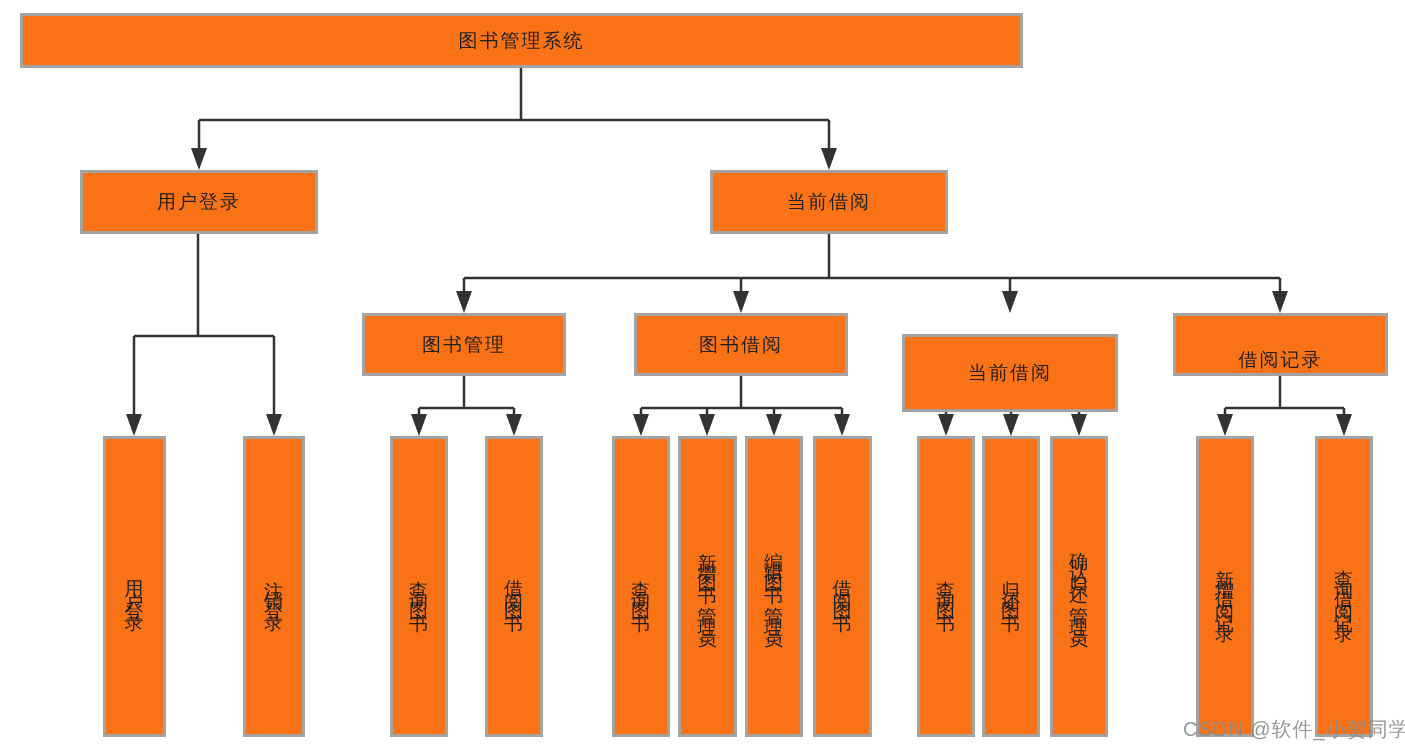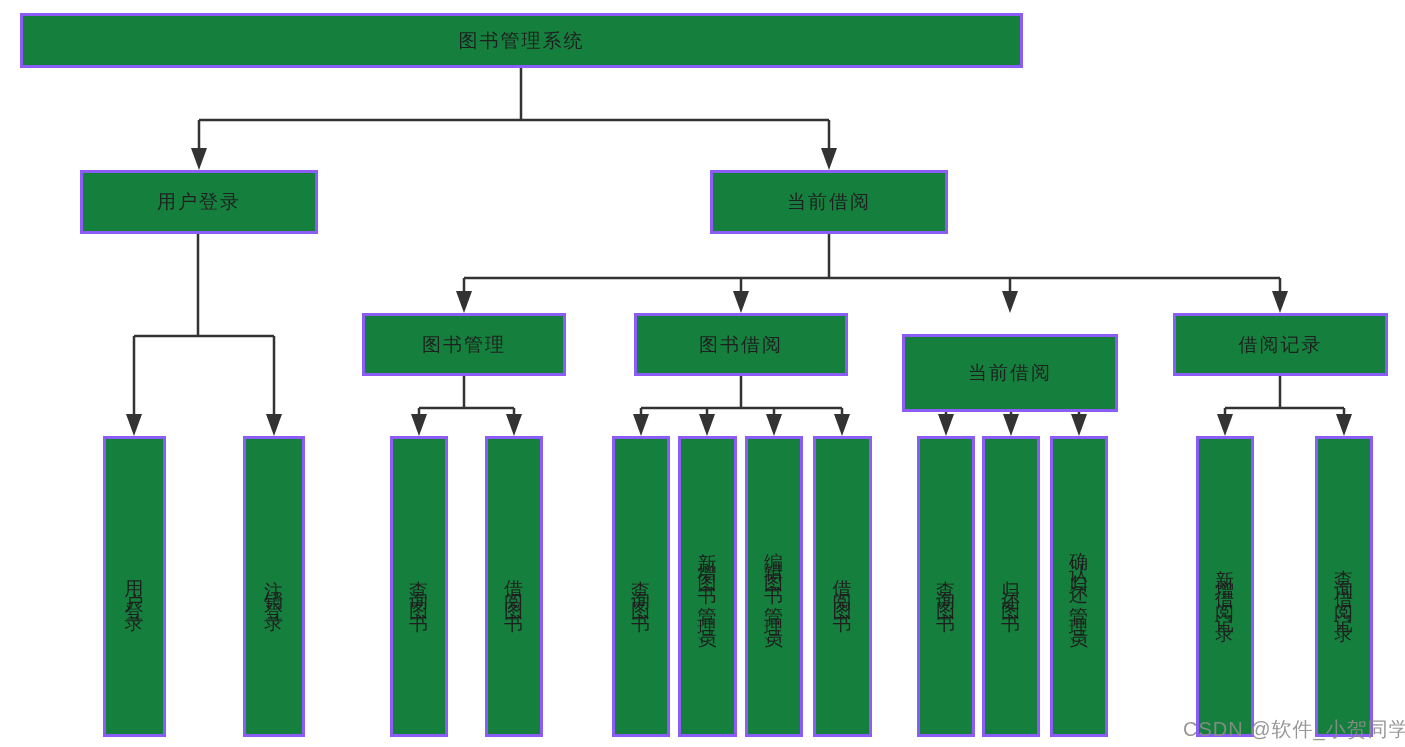--- a/index.html
+++ b/index.html
@@ -7,22 +7,22 @@
     position:relative;
     width:1405px; height:747px;
     background:#ffffff;
     font-family:"Liberation Sans", sans-serif;
     color:#1f1f1f;
     overflow:hidden;
   }
   .wires { position:absolute; left:0; top:0; width:1405px; height:747px; }
   .box {
     position:absolute;
-    border:3px solid #8b5cf6;
-    background:#15803d;
+    border:3px solid #a3a3a3;
+    background:#f97316;
     display:flex;
     align-items:center;
     justify-content:center;
     box-sizing:border-box;
   }
   .h-label {
     font-size:19px;
     letter-spacing:2px;
     white-space:nowrap;
     color:#1f1f1f;
@@ -107,21 +107,21 @@
 
   <div class="box" style="left:362px; top:313px; width:204px; height:63px;">
     <span class="h-label">图书管理</span>
   </div>
   <div class="box" style="left:634px; top:313px; width:214px; height:63px;">
     <span class="h-label">图书借阅</span>
   </div>
   <div class="box" style="left:902px; top:320px; width:216px; height:78px;margin-top:14px;">
     <span class="h-label">当前借阅</span>
   </div>
-  <div class="box" style="left:1173px; top:313px; width:215px; height:63px;">
+  <div class="box" style="left:1173px; top:313px; width:215px; height:63px;align-items:flex-end;">
     <span class="h-label">借阅记录</span>
   </div>
 
   <div class="box leaf" style="left:103px; top:436px; width:63px; height:301px;">
     <span class="v-label">用户登录</span>
   </div>
   <div class="box leaf" style="left:243px; top:436px; width:62px; height:301px;">
     <span class="v-label">注销登录</span>
   </div>
 

